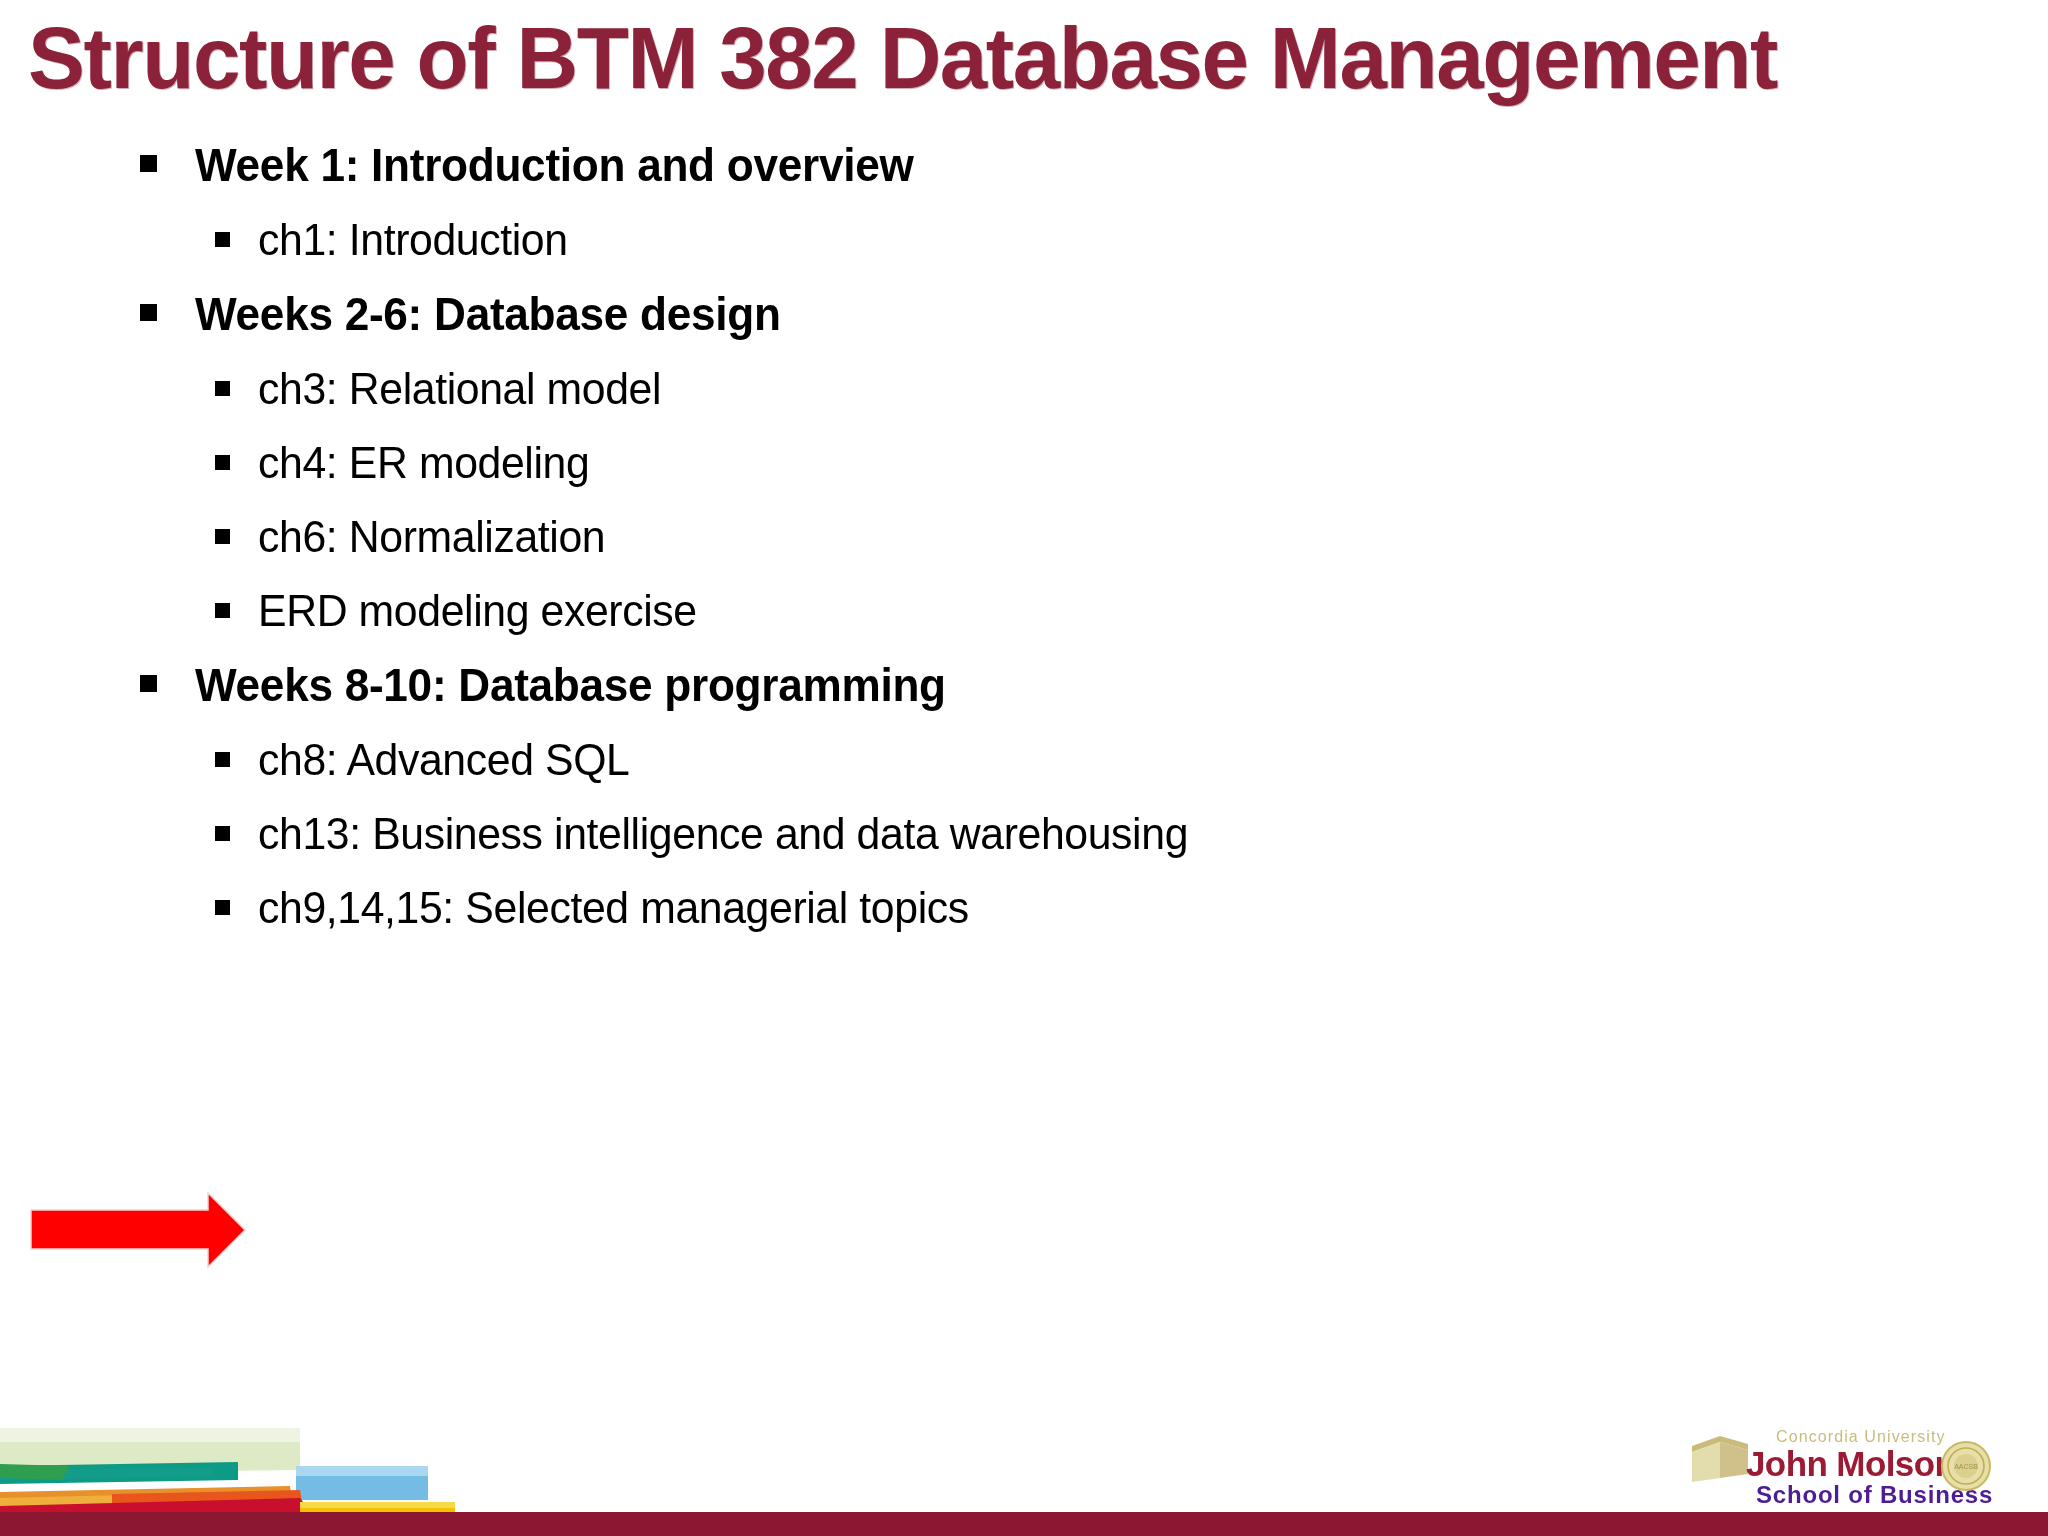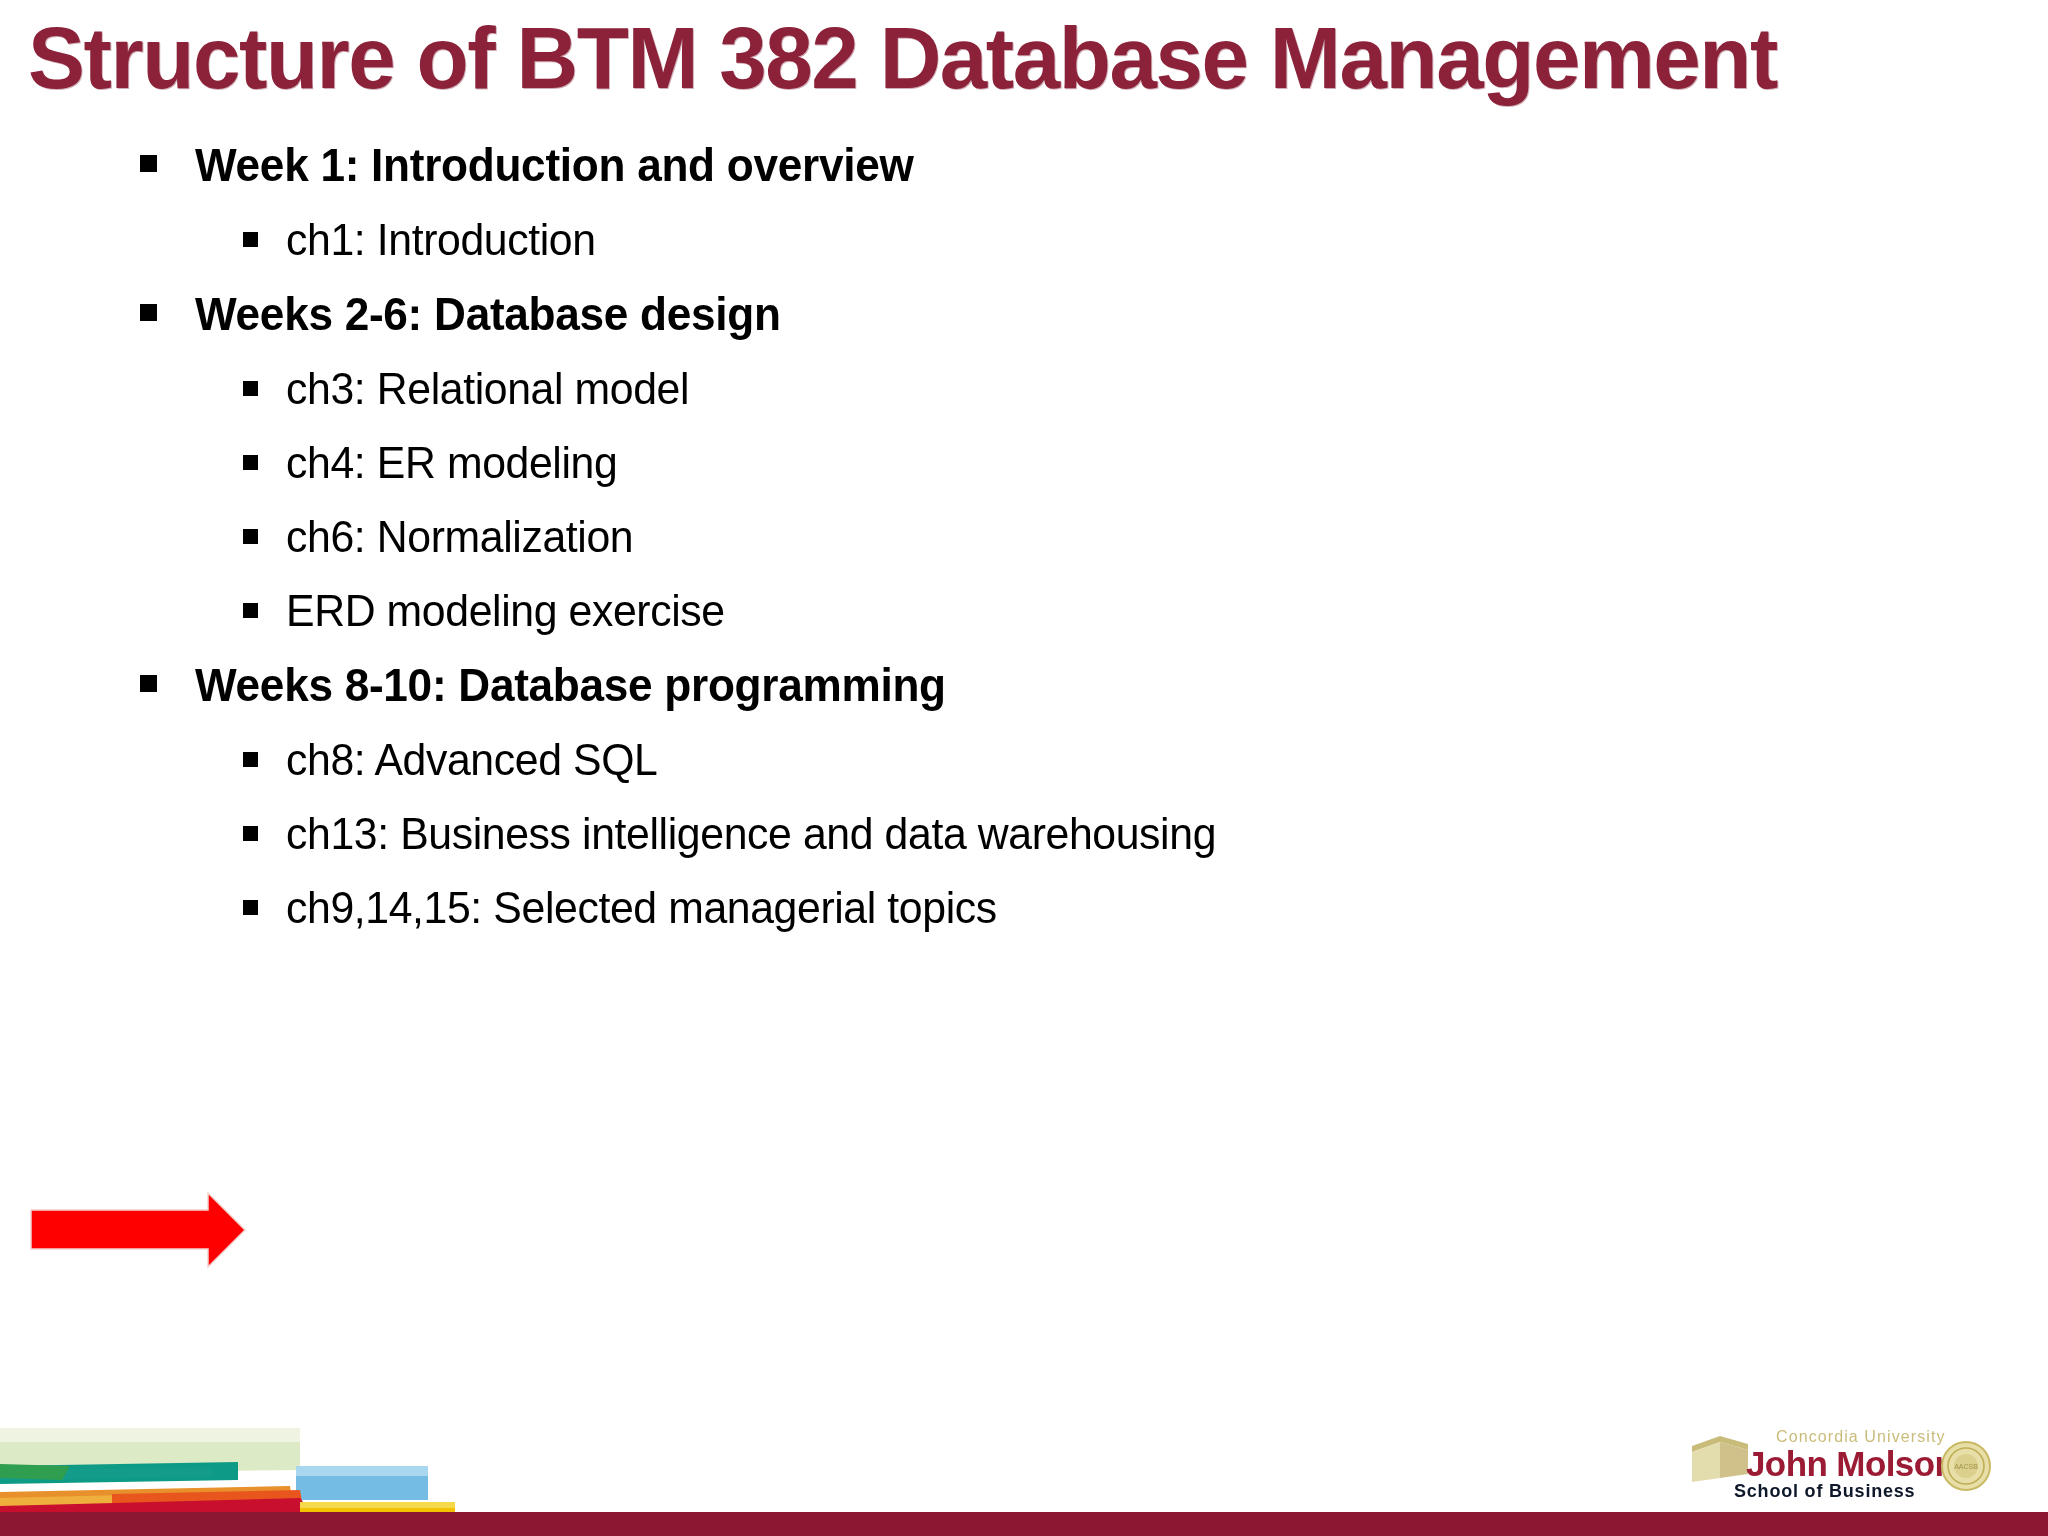--- a/index.html
+++ b/index.html
@@ -76,21 +76,20 @@
     font-size: 46px;
     font-weight: bold;
     line-height: 75px;
     letter-spacing: -0.3px;
     transform: scaleX(0.96);
   }
 
   
   .lvl2 {
     height: 74px;
-    margin-left: 28px;
   }
   .lvl2 .marker {
     width: 15px;
     height: 15px;
     margin-left: 215px;
     margin-right: 28px;
     position: relative;
     top: -8px;
   }
   .lvl2 .btext {
@@ -154,25 +153,25 @@
     left: 56px;
     top: 16px;
     font-size: 35px;
     font-weight: bold;
     color: #9B1B34;
     letter-spacing: -0.6px;
     white-space: nowrap;
   }
   #jmsb-sub {
     position: absolute;
-    left: 44px;
+    left: 66px;
     top: 53px;
-    font-size: 18px;
-    font-weight: bold;
-    color: #0f172a;
+    font-size: 24px;
+    font-weight: bold;
+    color: #4c1d95;
     letter-spacing: 0.8px;
     white-space: nowrap;
   }
   #jmsb-book {
     position: absolute;
     left: 0px;
     top: 4px;
     width: 60px;
     height: 52px;
   }

